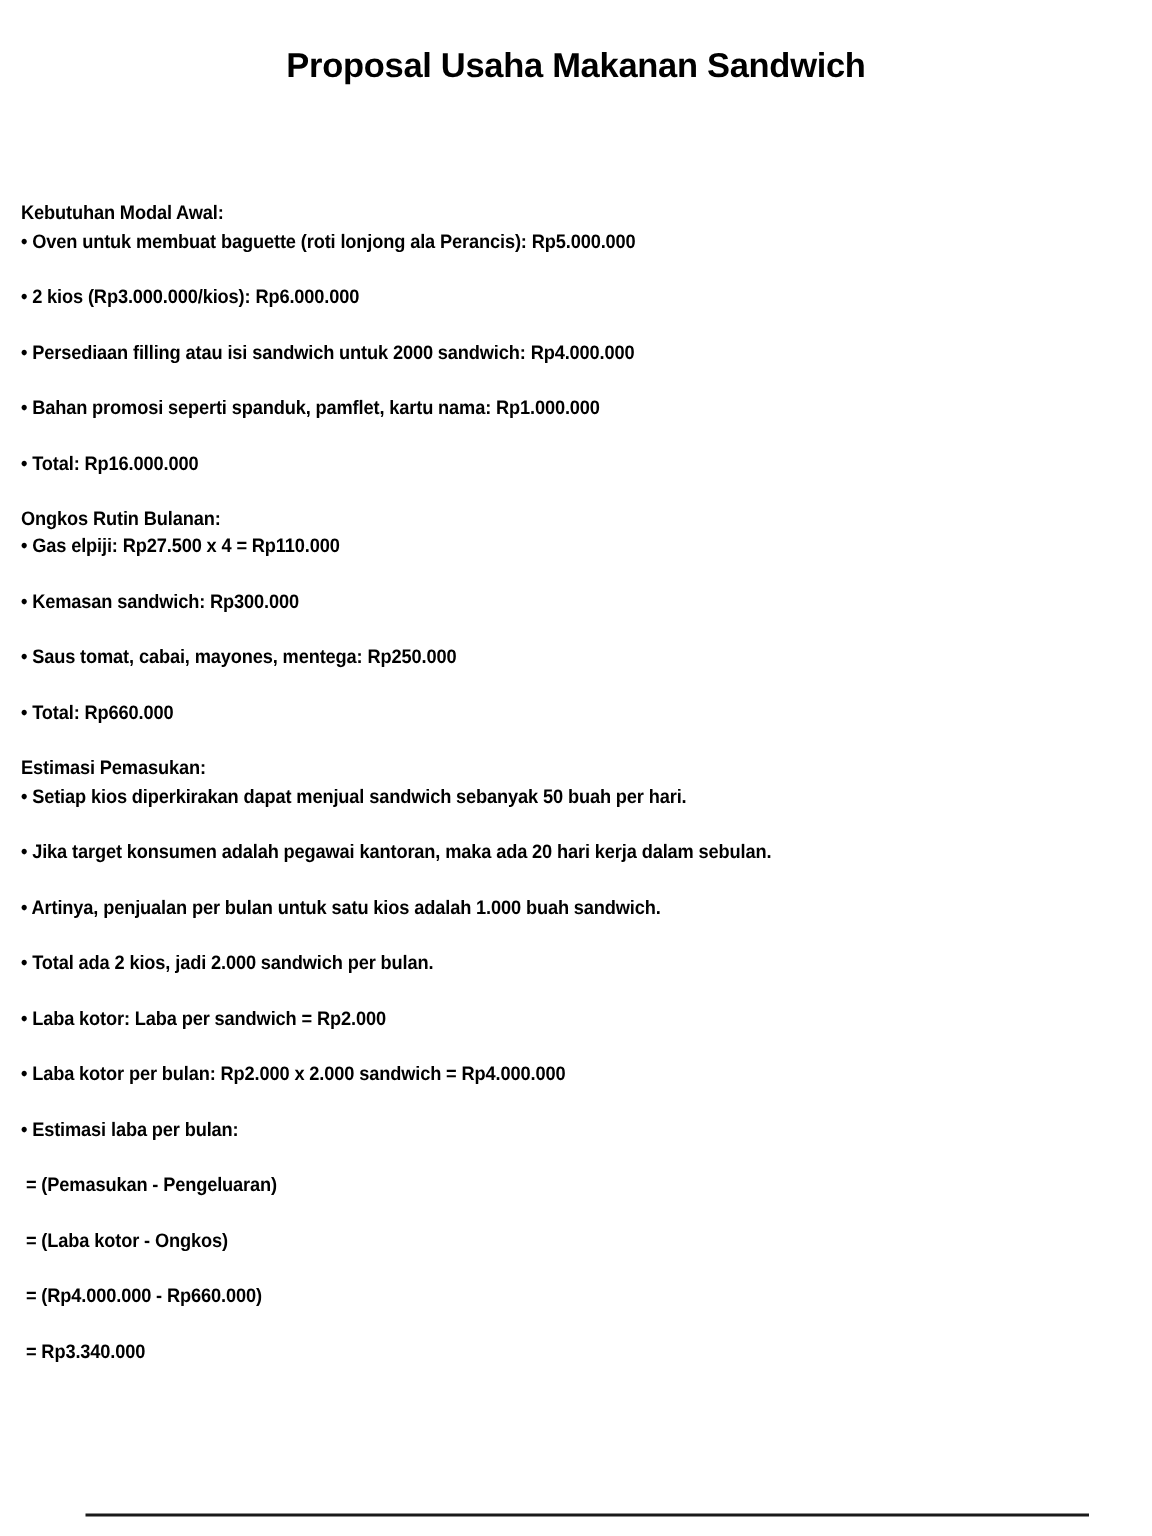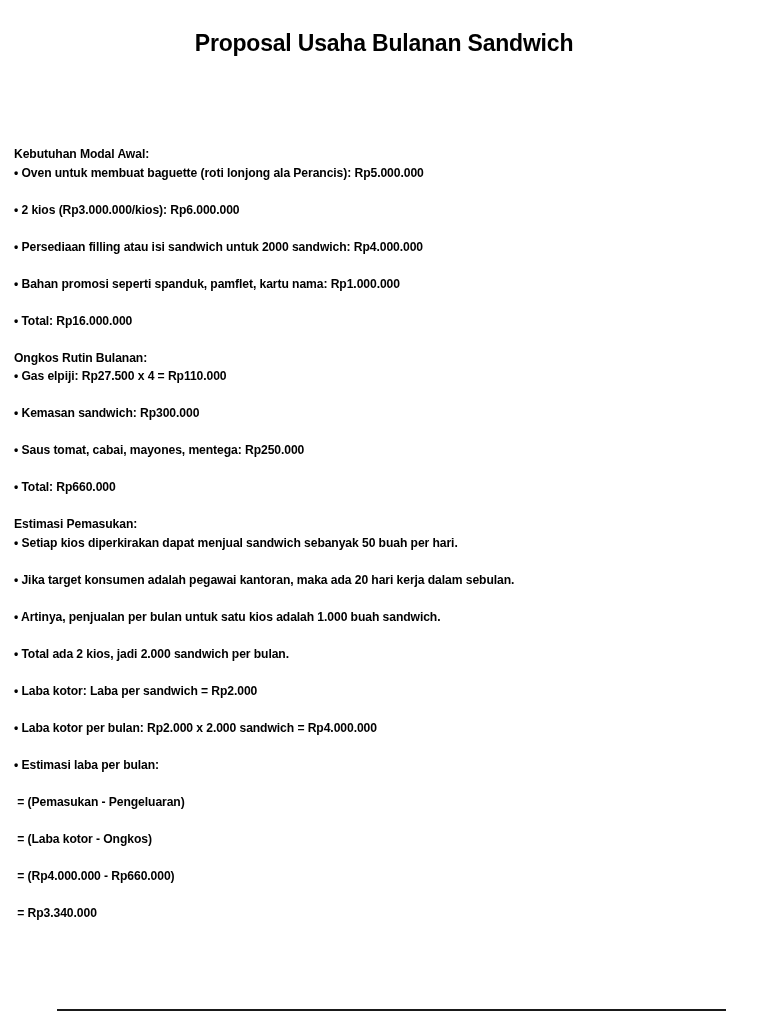--- a/index.html
+++ b/index.html
@@ -25,21 +25,21 @@
     padding-top: 29px;
     width: 100%;
     text-align: center;
     font-size: 23px;
     line-height: 28px;
     font-weight: bold;
     letter-spacing: -0.2px;
   }
   .content {
     position: absolute;
-    top: 145px;
+    top: 133px;
     left: 14px;
     right: 8px;
   }
   .ln {
     margin: 18.5px 0 0 0;
     font-size: 13px;
     font-weight: bold;
     line-height: 18.5px;
     white-space: pre-wrap;
     letter-spacing: -0.1px;
@@ -56,21 +56,21 @@
     width: 669px;
     height: 2px;
     background: #1a1a1a;
   }
 </style>
 </head>
 <body>
 
 <div class="page">
 
-  <h1 class="doc-title">Proposal Usaha Bulanan Sandwich</h1>
+  <h1 class="doc-title">Proposal Usaha Makanan Sandwich</h1>
 
   <div class="content">
     <p class="ln first">Kebutuhan Modal Awal:</p>
     <p class="ln tight">• Oven untuk membuat baguette (roti lonjong ala Perancis): Rp5.000.000</p>
     <p class="ln">• 2 kios (Rp3.000.000/kios): Rp6.000.000</p>
     <p class="ln">• Persediaan filling atau isi sandwich untuk 2000 sandwich: Rp4.000.000</p>
     <p class="ln">• Bahan promosi seperti spanduk, pamflet, kartu nama: Rp1.000.000</p>
     <p class="ln">• Total: Rp16.000.000</p>
     <p class="ln">Ongkos Rutin Bulanan:</p>
     <p class="ln tight">• Gas elpiji: Rp27.500 x 4 = Rp110.000</p>

